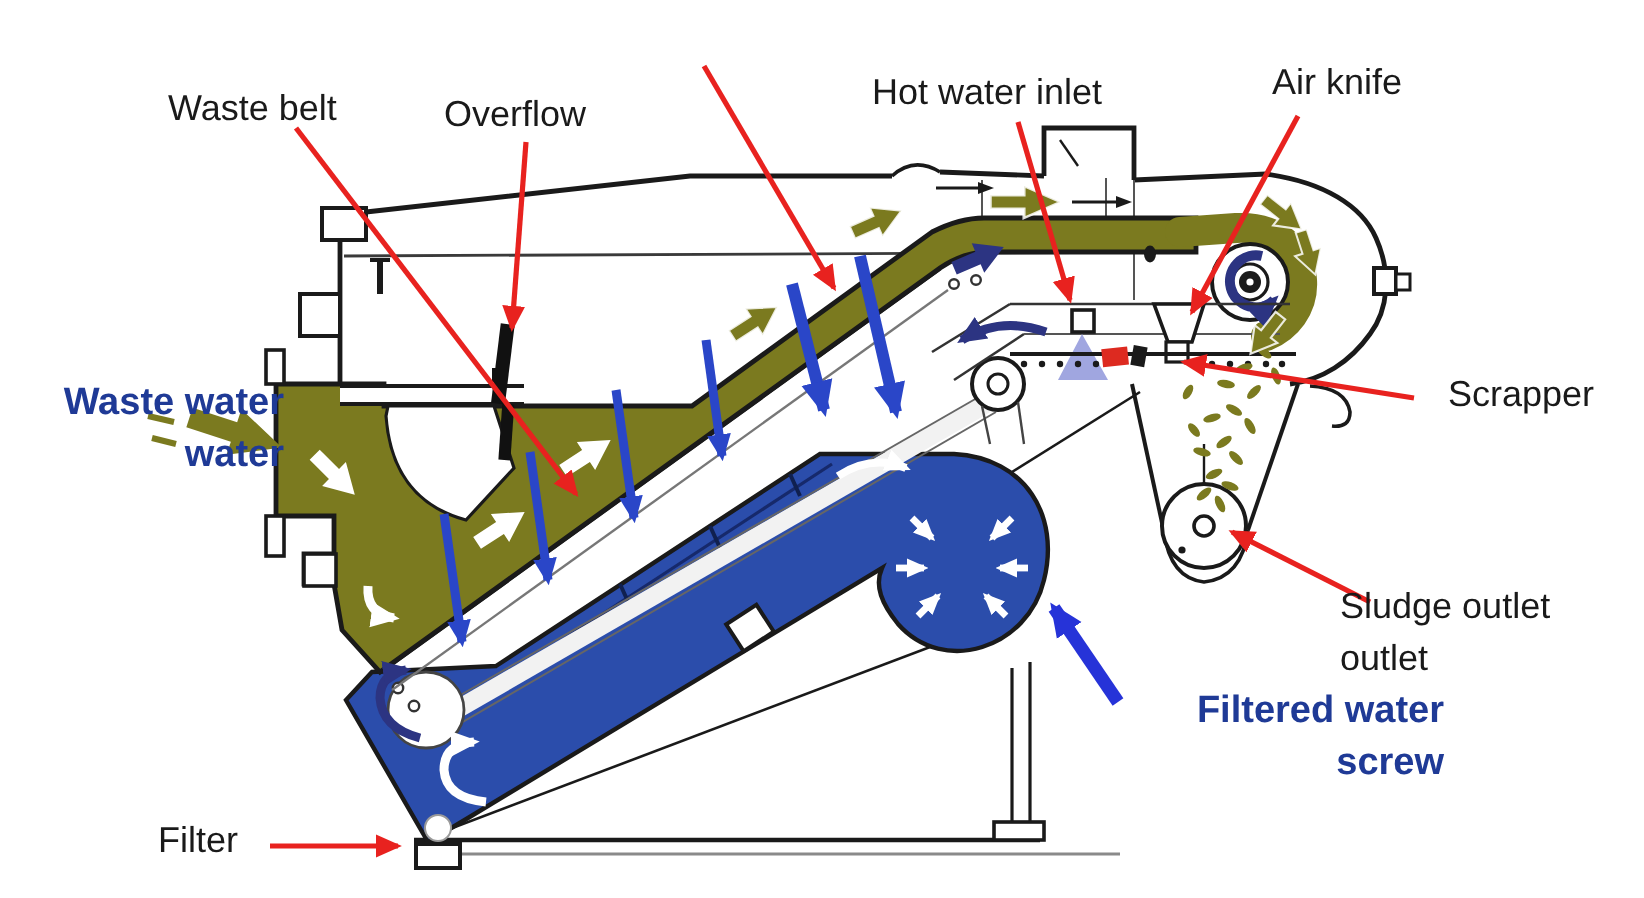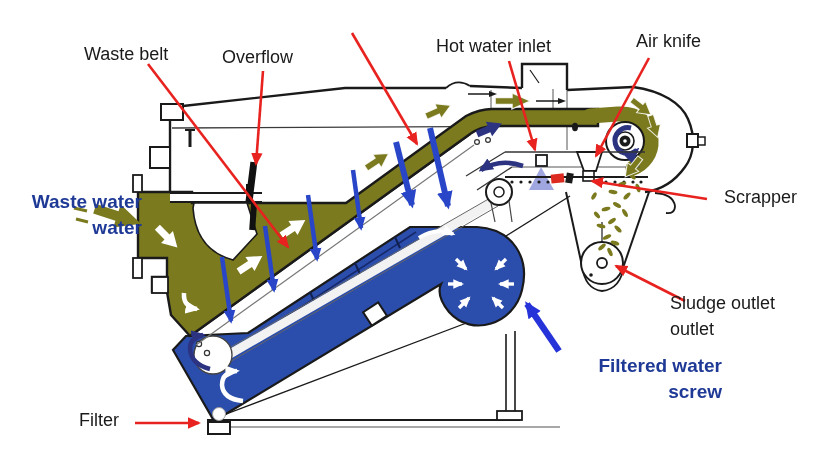--- a/index.html
+++ b/index.html
@@ -277,18 +277,18 @@
   <div class="lbl blue" style="left:8px;top:189px;width:134px;">
     <span>Waste water</span><br>
     <span>water</span>
   </div>
 
   <div class="lbl center" style="left:670px;top:290px;width:142px;line-height:26px;">
     <span>Sludge outlet</span><br>
     <span>outlet</span>
   </div>
 
-  <div class="lbl blue" style="left:566px;top:353px;width:156px;">
+  <div class="lbl blue" style="left:566px;top:343px;width:156px;">
     <span>Filtered water</span><br>
     <span>screw</span>
   </div>
 
 </div>
 
 </body></html>

